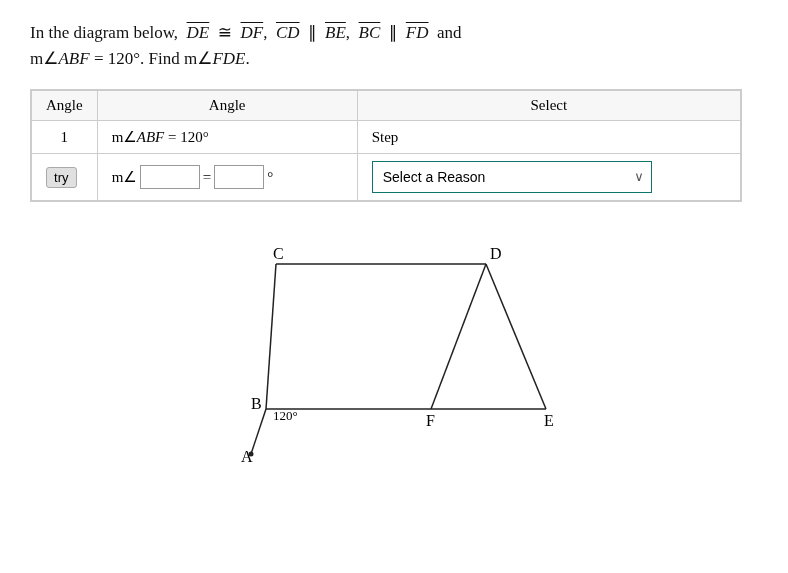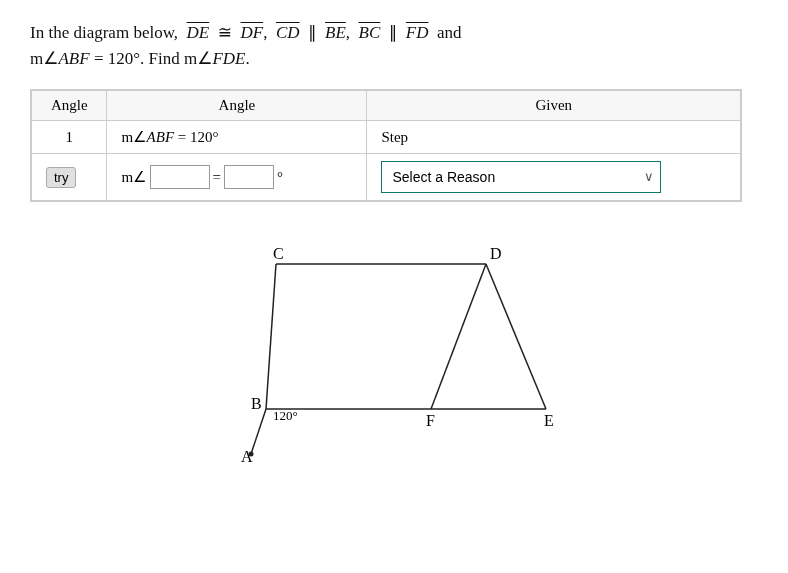--- a/index.html
+++ b/index.html
@@ -56,21 +56,21 @@
     .angle-col { width: 260px; }
     .reason-col { }
 
     .try-btn {
       background: #e0e0e0;
       border: 1px solid #aaa;
       border-radius: 3px;
       padding: 2px 7px;
       font-size: 13px;
       cursor: pointer;
-      margin-right: 16px;
+      margin-right: 6px;
       font-family: Arial, sans-serif;
     }
     .angle-input {
       border: 1px solid #999;
       width: 60px;
       height: 24px;
       font-size: 14px;
       padding: 0 4px;
       margin: 0 3px;
       font-family: 'Times New Roman', serif;
@@ -143,21 +143,21 @@
     &nbsp;and<br>
     m∠<i>ABF</i> = 120°. Find m∠<i>FDE</i>.
   </div>
 
   <div class="table-container">
     <table>
       <thead>
         <tr>
           <th class="step-col">Angle</th>
           <th class="angle-col">Angle</th>
-          <th class="reason-col">Given</th>
+          <th class="reason-col">Select</th>
         </tr>
       </thead>
       <tbody>
 
         <tr>
           <td class="step-col">1</td>
           <td class="angle-col">
             m∠<i>ABF</i> = 120°
           </td>
           <td class="reason-col">Step</td>

